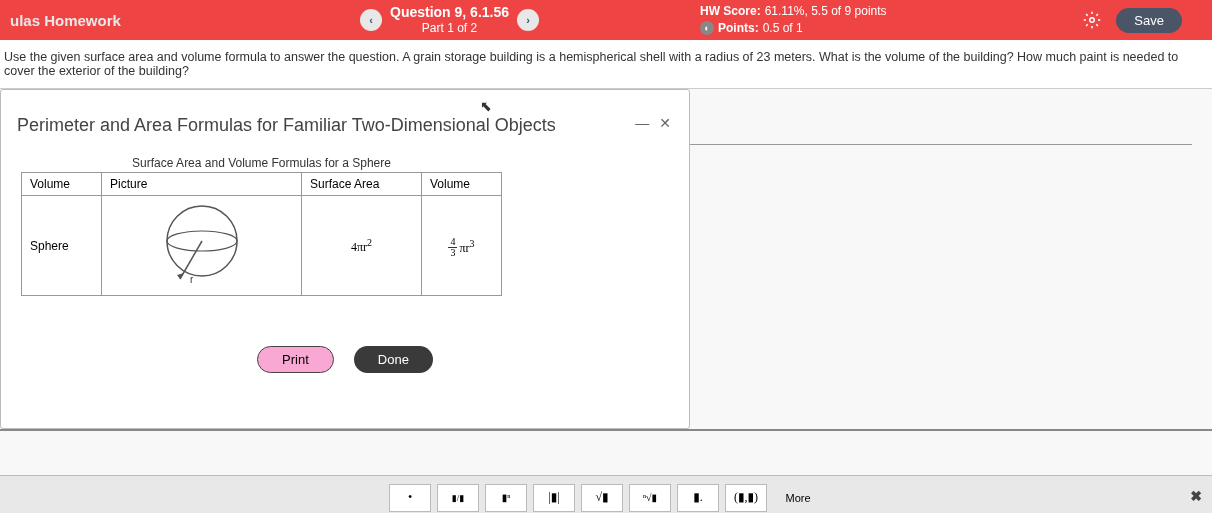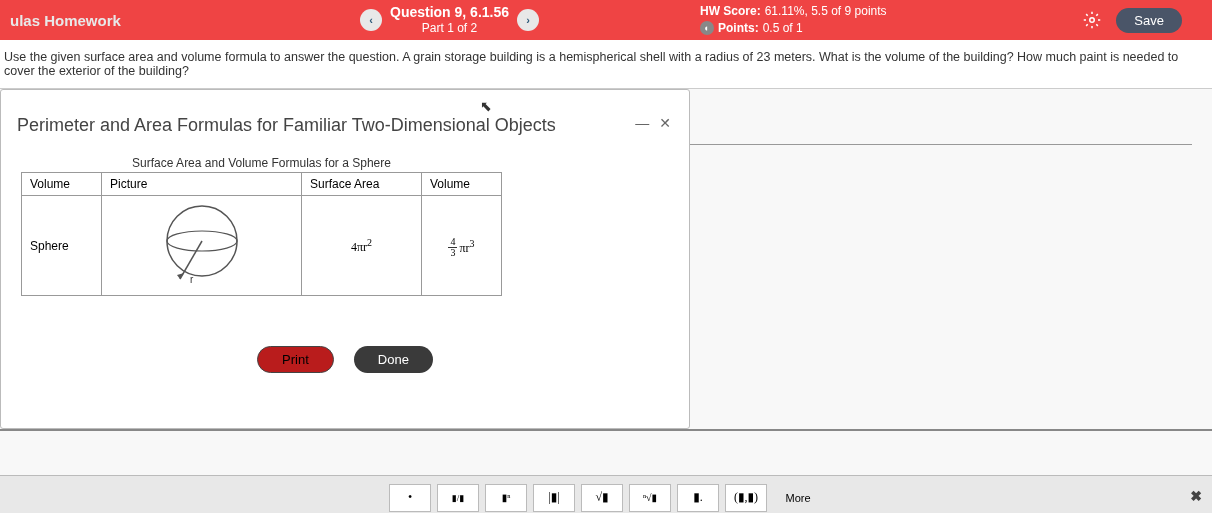--- a/index.html
+++ b/index.html
@@ -151,21 +151,21 @@
 .modal-buttons {
   display: flex;
   justify-content: center;
   gap: 20px;
   margin-top: 50px;
 }
 .btn-outline {
   padding: 5px 24px;
   border: 1.5px solid #444;
   border-radius: 16px;
-  background: #b91c1c;
+  background: #f9a8d4;
   font-size: 13px;
   cursor: pointer;
 }
 .btn-filled {
   padding: 6px 24px;
   background: #3a3a3a;
   color: white;
   border-radius: 16px;
   font-size: 13px;
   cursor: pointer;

